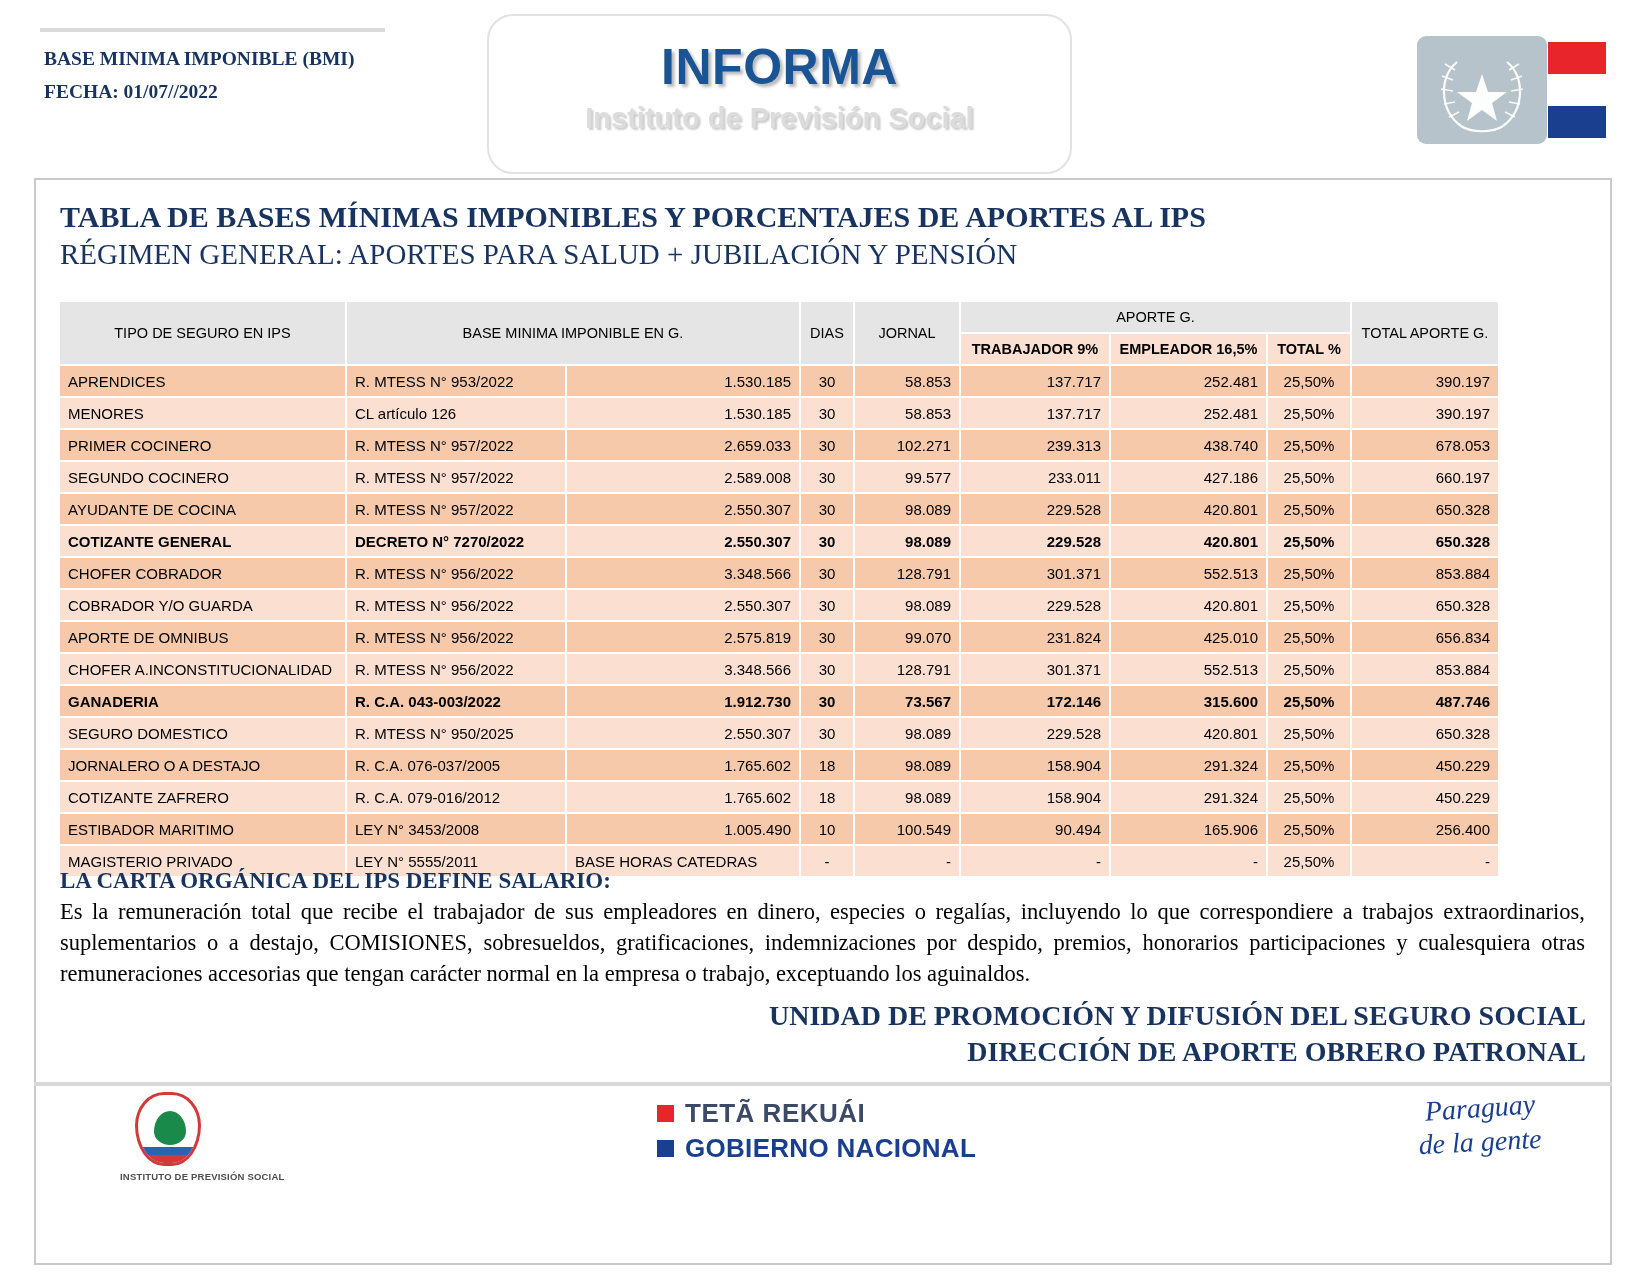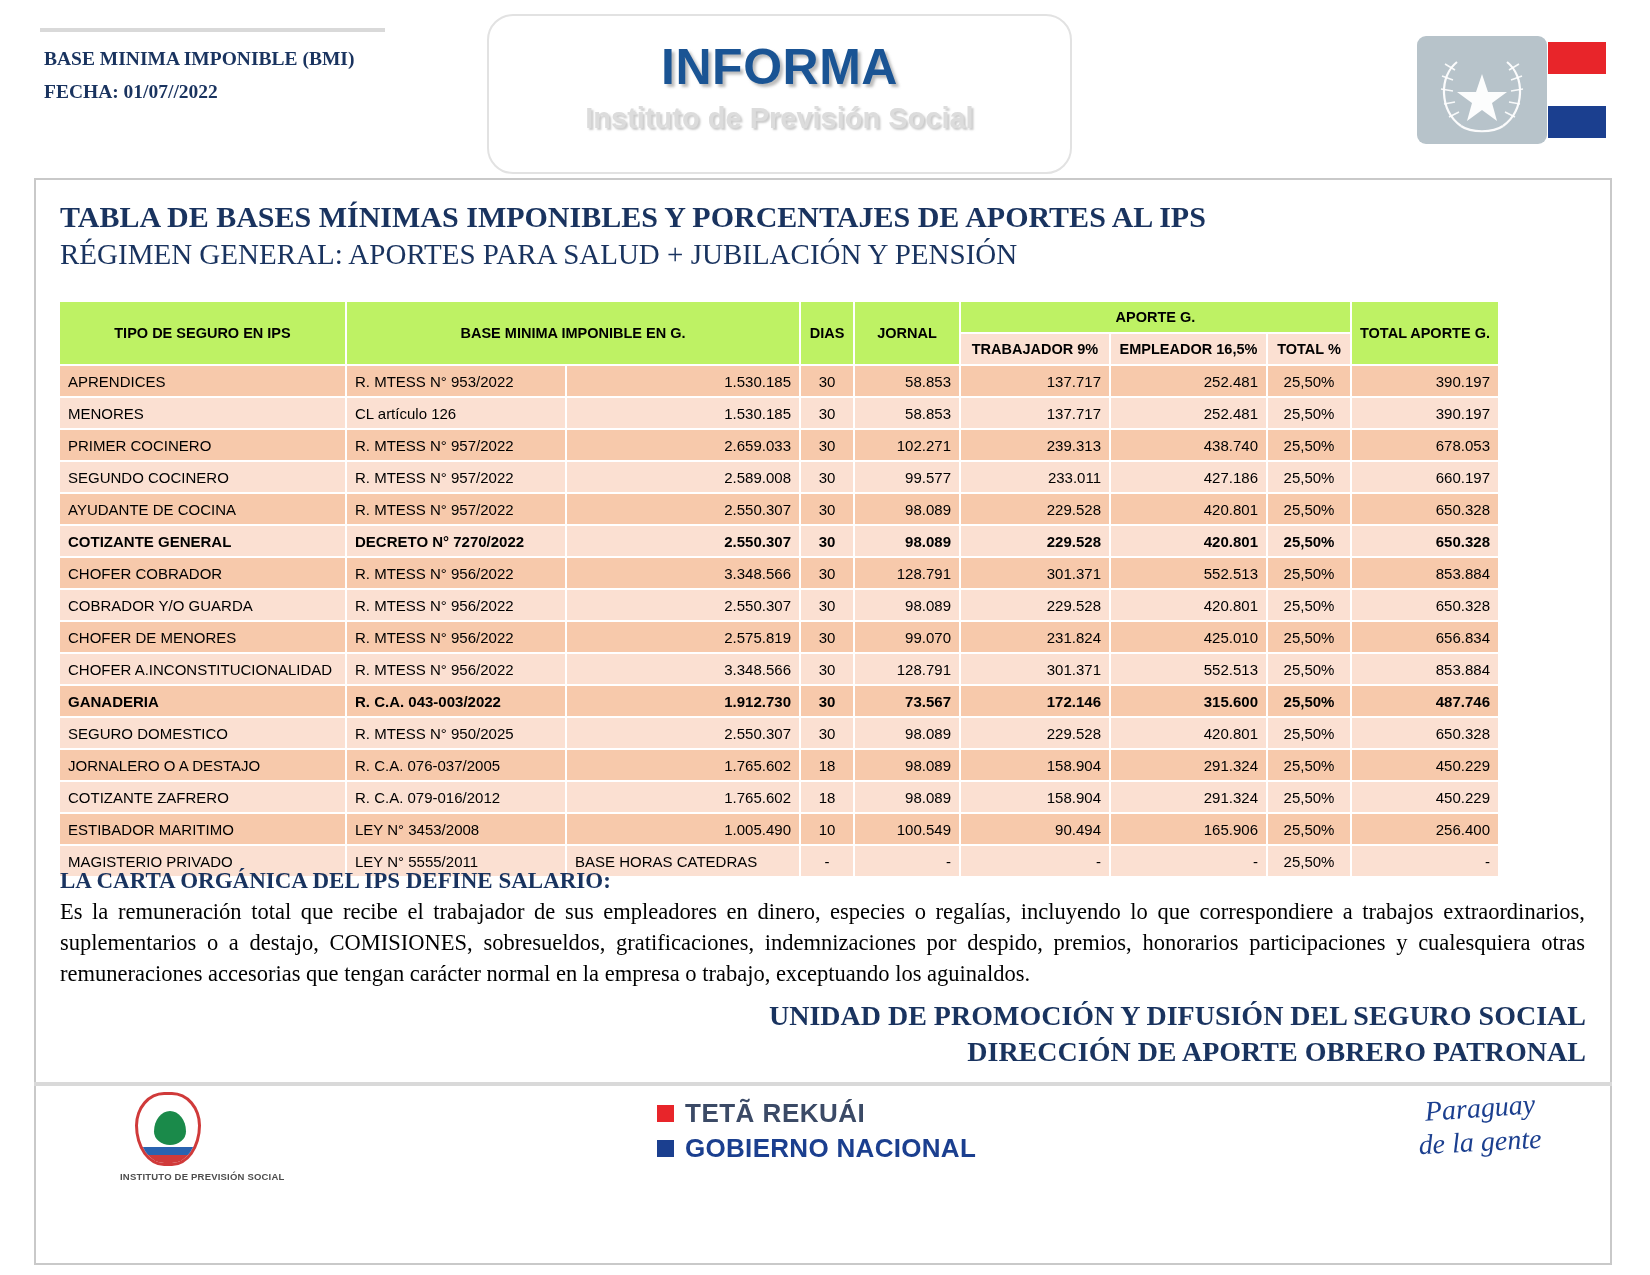--- a/index.html
+++ b/index.html
@@ -75,21 +75,21 @@
     position:absolute; left:22px; top:120px;
     border-collapse:separate; border-spacing:2px;
     font-family:"Liberation Sans", sans-serif;
     font-size:15px; color:#000000;
     table-layout:fixed;
   }
   table.bmi th, table.bmi td {
     padding:0 8px; height:30px;
     overflow:hidden; white-space:nowrap;
   }
-  th.hdr { background:#bef264; font-weight:bold; text-align:center; font-size:14.5px; }
+  th.hdr { background:#e5e5e5; font-weight:normal; text-align:center; font-size:14.5px; }
   th.hdr-sub { background:#fbe0d2; font-weight:bold; text-align:center; font-size:14.5px; }
   tr.odd td { background:#f7c9ab; }
   tr.even td { background:#fbe0d2; }
   td.num { text-align:right; }
   td.ctr { text-align:center; }
   td.lft { text-align:left; }
   tr.bold td { font-weight:bold; }
 
   
   .def-title {
@@ -293,21 +293,21 @@
           <td class="lft">R. MTESS N° 956/2022</td>
           <td class="num">2.550.307</td>
           <td class="ctr">30</td>
           <td class="num">98.089</td>
           <td class="num">229.528</td>
           <td class="num">420.801</td>
           <td class="ctr">25,50%</td>
           <td class="num">650.328</td>
         </tr>
         <tr class="odd">
-          <td class="lft">CHOFER DE MENORES</td>
+          <td class="lft">APORTE DE OMNIBUS</td>
           <td class="lft">R. MTESS N° 956/2022</td>
           <td class="num">2.575.819</td>
           <td class="ctr">30</td>
           <td class="num">99.070</td>
           <td class="num">231.824</td>
           <td class="num">425.010</td>
           <td class="ctr">25,50%</td>
           <td class="num">656.834</td>
         </tr>
         <tr class="even">

